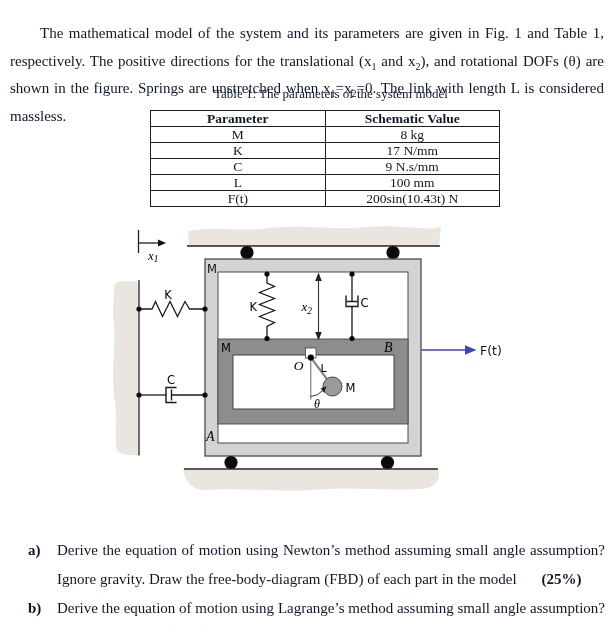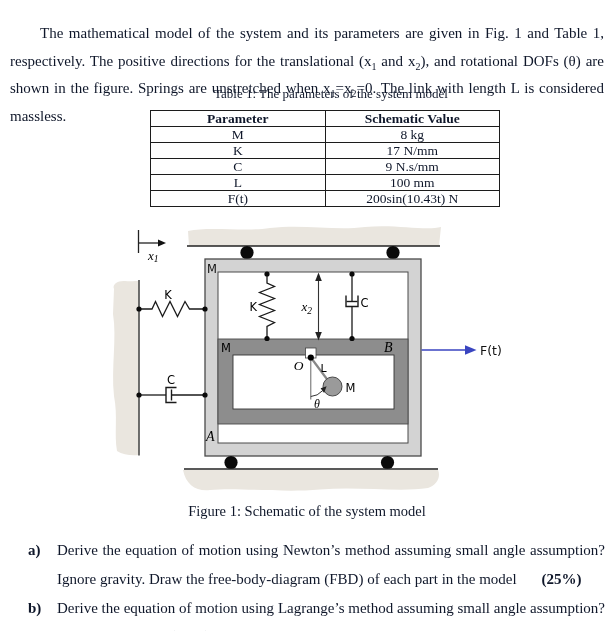--- a/index.html
+++ b/index.html
@@ -152,21 +152,20 @@
     </g>
 
     <circle cx="231" cy="466.5" r="6.6" fill="#0a0a0a"></circle>
     <circle cx="387.5" cy="466.5" r="6.6" fill="#0a0a0a"></circle>
 
     <line x1="184" y1="473" x2="438" y2="473" stroke="#222" stroke-width="1.4"></line>
     <path d="M183,474 L438,474 C441,481 437,489 428,492 C398,496.5 358,490 320,493.5 C280,497 238,491 210,494 C196,495.5 186,489 183,474 Z" fill="#eae6df"></path>
   </svg>
   </div>
 
-  <div class="fcaption">Figure 1: Schematic of the system model</div>
 
   <div class="questions">
     <p class="q">
       <span class="qlabel">a)</span><span>Derive the equation of motion using Newton’s method assuming small angle assumption? Ignore gravity. Draw the free-body-diagram (FBD) of each part in the model </span><span class="bold">(25%)</span>
     </p>
     <p class="q">
       <span class="qlabel">b)</span><span>Derive the equation of motion using Lagrange’s method assuming small angle assumption? Ignore gravity. </span><span class="bold">(25%)</span>
     </p>
   </div>
 

